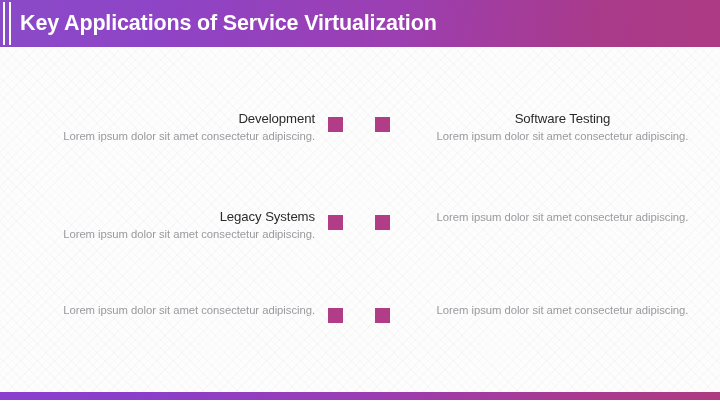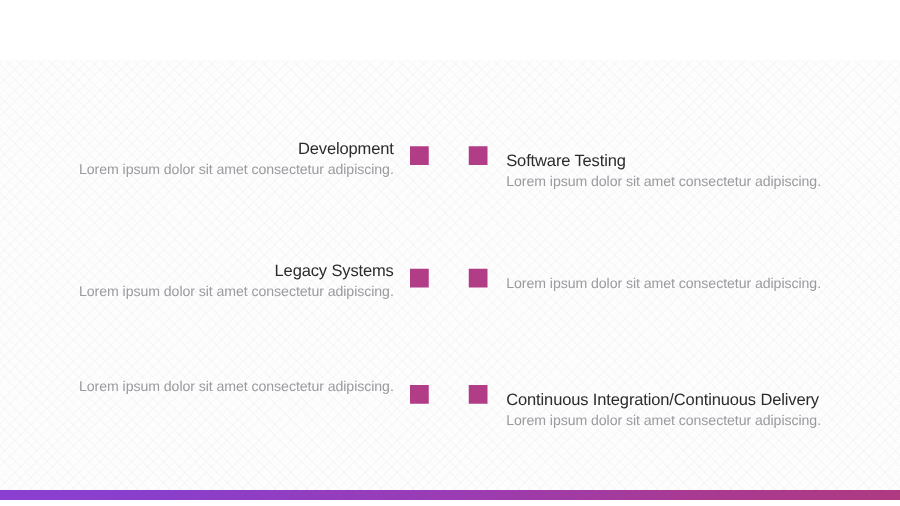--- a/index.html
+++ b/index.html
@@ -101,23 +101,22 @@
     position: absolute;
     top: 7px;
     width: 15px;
     height: 15px;
     background: #b23d87;
   }
   .marker-left  { left: 13px; }
   .marker-right { left: 60px; }
   .col-right {
     width: 315px;
-    text-align: left;
+    text-align: center;
     box-sizing: border-box;
-    margin-top: 10px;
   }
 
   .item-title {
     font-size: 13.2px;
     font-weight: 400;
     color: #2b2b2b;
     line-height: 17px;
     letter-spacing: -0.1px;
     white-space: nowrap;
   }
@@ -149,20 +148,25 @@
     background: #ffffff;
   }
 </style>
 </head>
 <body>
 
 <div id="slide">
 
   <div id="canvas-bg"></div>
 
+  <div id="header-bar">
+    <div class="header-rule" id="header-rule-outer"></div>
+    <div class="header-rule" id="header-rule-inner"></div>
+    <div id="slide-title">Key Applications of Service Virtualization</div>
+  </div>
 
   <div id="content">
 
     <div class="row" id="row-0">
       <div class="col-left">
         <div class="item-title">Development</div>
         <div class="item-desc">Lorem ipsum dolor sit amet consectetur adipiscing.</div>
       </div>
       <div class="markers">
         <div class="marker marker-left"></div>
@@ -190,21 +194,20 @@
 
     <div class="row" id="row-2">
       <div class="col-left">
         <div class="item-desc">Lorem ipsum dolor sit amet consectetur adipiscing.</div>
       </div>
       <div class="markers">
         <div class="marker marker-left"></div>
         <div class="marker marker-right"></div>
       </div>
       <div class="col-right">
-        <div class="item-title">Continuous Integration/Continuous Delivery</div>
         <div class="item-desc">Lorem ipsum dolor sit amet consectetur adipiscing.</div>
       </div>
     </div>
 
   </div>
 
   <div id="footer-bar"></div>
   <div id="footer-white"></div>
 
 </div>

